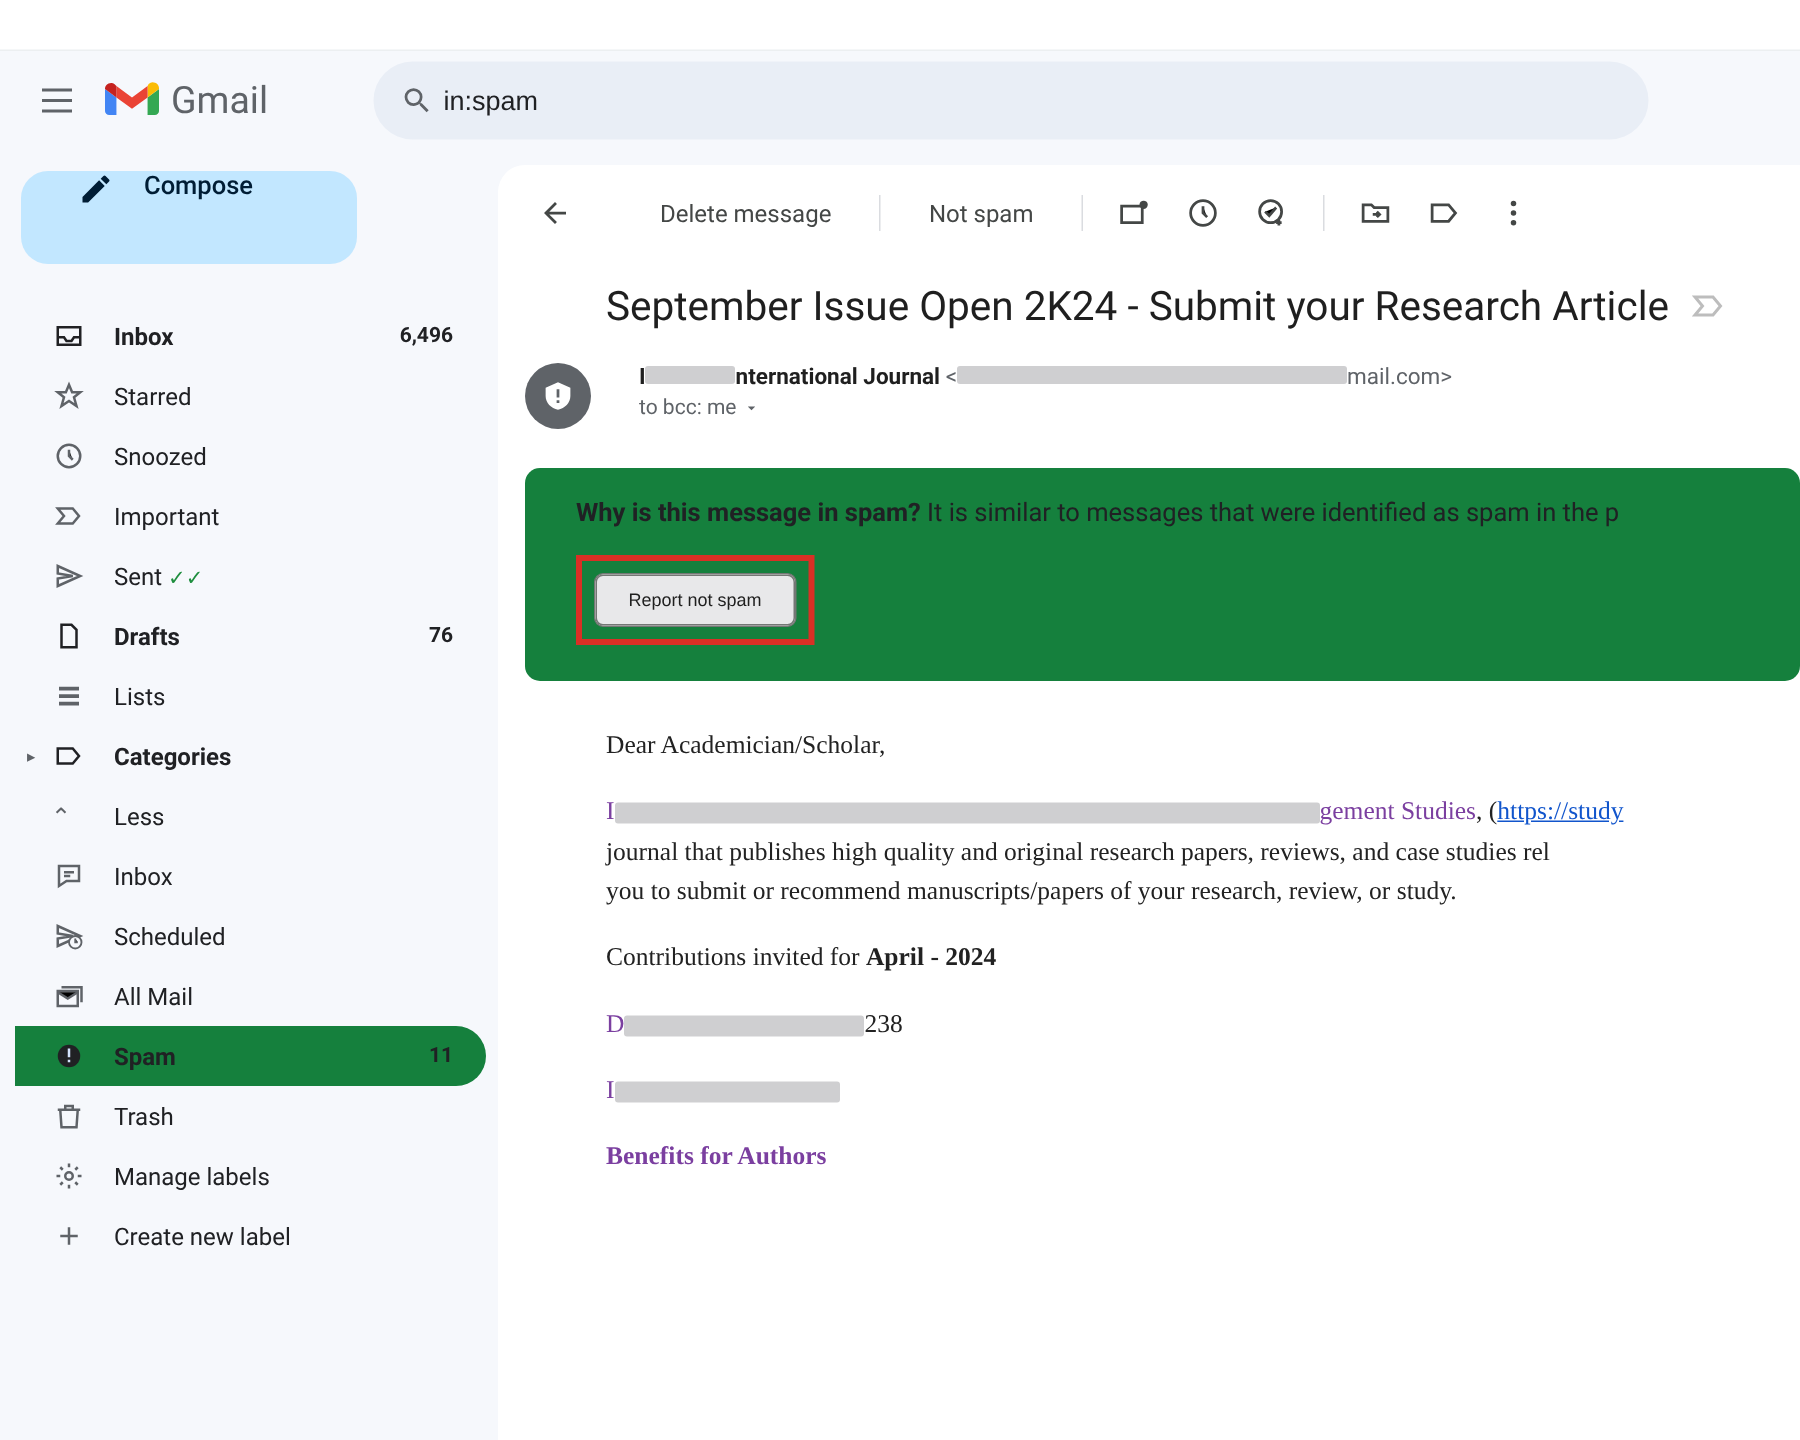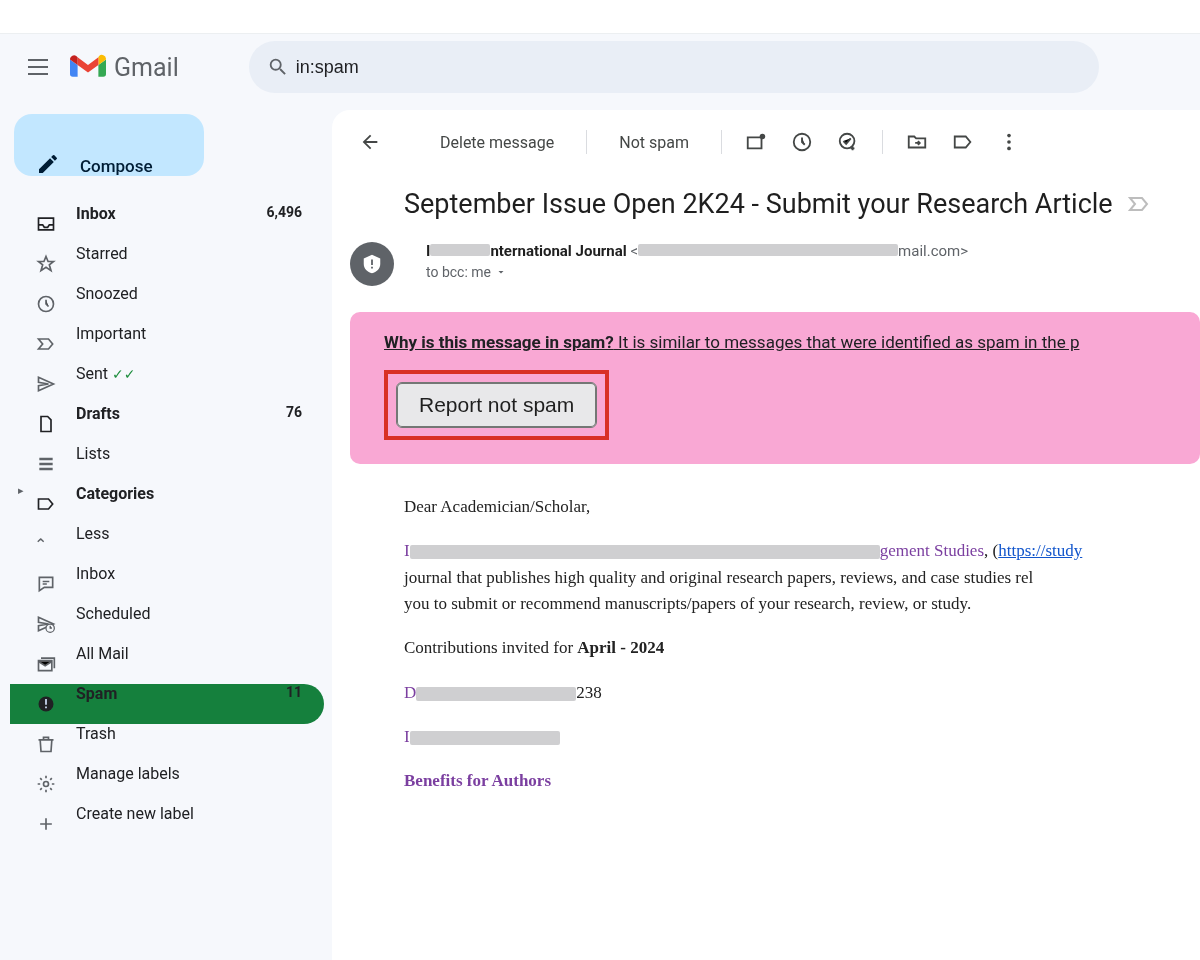--- a/index.html
+++ b/index.html
@@ -38,29 +38,29 @@
   .search input {
     border:none; background:transparent; font-size:18px;
     outline:none; width:100%; color:#202124;
   }
 
   .app { display:flex; }
   .sidebar {
     width: 332px; padding-top: 14px; padding-left:10px;
   }
   .compose {
-    display:flex; align-items:flex-end;
+    display:flex; align-items:flex-start;
     background:#c2e7ff; border-radius:18px;
-    height:62px; width:190px; padding-left:22px;
+    height:62px; width:224px; padding-left:38px;
     font-size:17px; font-weight:500; color:#001d35;
     cursor:pointer; margin-bottom: 28px; margin-left:4px;
   }
   .compose .pen { margin-right:20px; }
   .nav-item {
-    display:flex; 
+    display:flex; align-items:center;
     height:40px; border-radius: 0 20px 20px 0;
     padding-left:26px; padding-right:22px;
     font-size:16px; cursor:pointer;
     color:#202124;
     margin-right: 8px;
     position:relative;
   }
   .nav-item .icon { width:40px; display:flex; align-items:center;}
   .nav-item .label { flex:1; }
   .nav-item .count { font-size:14px; color:#5f6368;}
@@ -102,33 +102,32 @@
     width:44px; height:44px; border-radius:50%; background:#5f6368;
     display:flex; align-items:center; justify-content:center;
   }
   .sender-info { font-size:15px;}
   .sender-name { font-weight:700; color:#1f1f1f; }
   .sender-email { color:#5f6368; font-weight:400;}
   .to-line { color:#5f6368; font-size:14px; margin-top:4px; display:flex; align-items:center; gap:4px;}
   .redact { display:inline-block; background:#cfcfd1; border-radius:2px; height:12px;}
   
   .spam-banner {
-    margin: 20px 0 0 18px; background:#f9a8d4; border-radius:10px;
+    margin: 20px 0 0 18px; background:#15803d; border-radius:10px;
     padding: 20px 24px 24px 34px;
-    text-decoration: underline;
   }
   .spam-q { font-size:17px; color:#202124;}
   .spam-q strong { font-weight:700;}
   .report-wrap {
     display:inline-block; margin-top:18px;
     border: 4px solid #d93025; padding:8px;
   }
   .report-btn {
     border:1px solid #747775; background:#e8e8ea;
-    padding: 10px 22px; font-size:21px; color:#1f1f1f;
+    padding: 10px 22px; font-size:12px; color:#1f1f1f;
     border-radius:6px; cursor:pointer;
     box-shadow: inset 0 0 0 1px #747775;
   }
 
   .email-body {
     padding: 30px 18px 0 72px;
     font-family: Georgia, 'Times New Roman', serif;
     font-size:17px; color:#222; line-height:1.55;
   }
   .email-body p { margin-bottom: 18px;}

